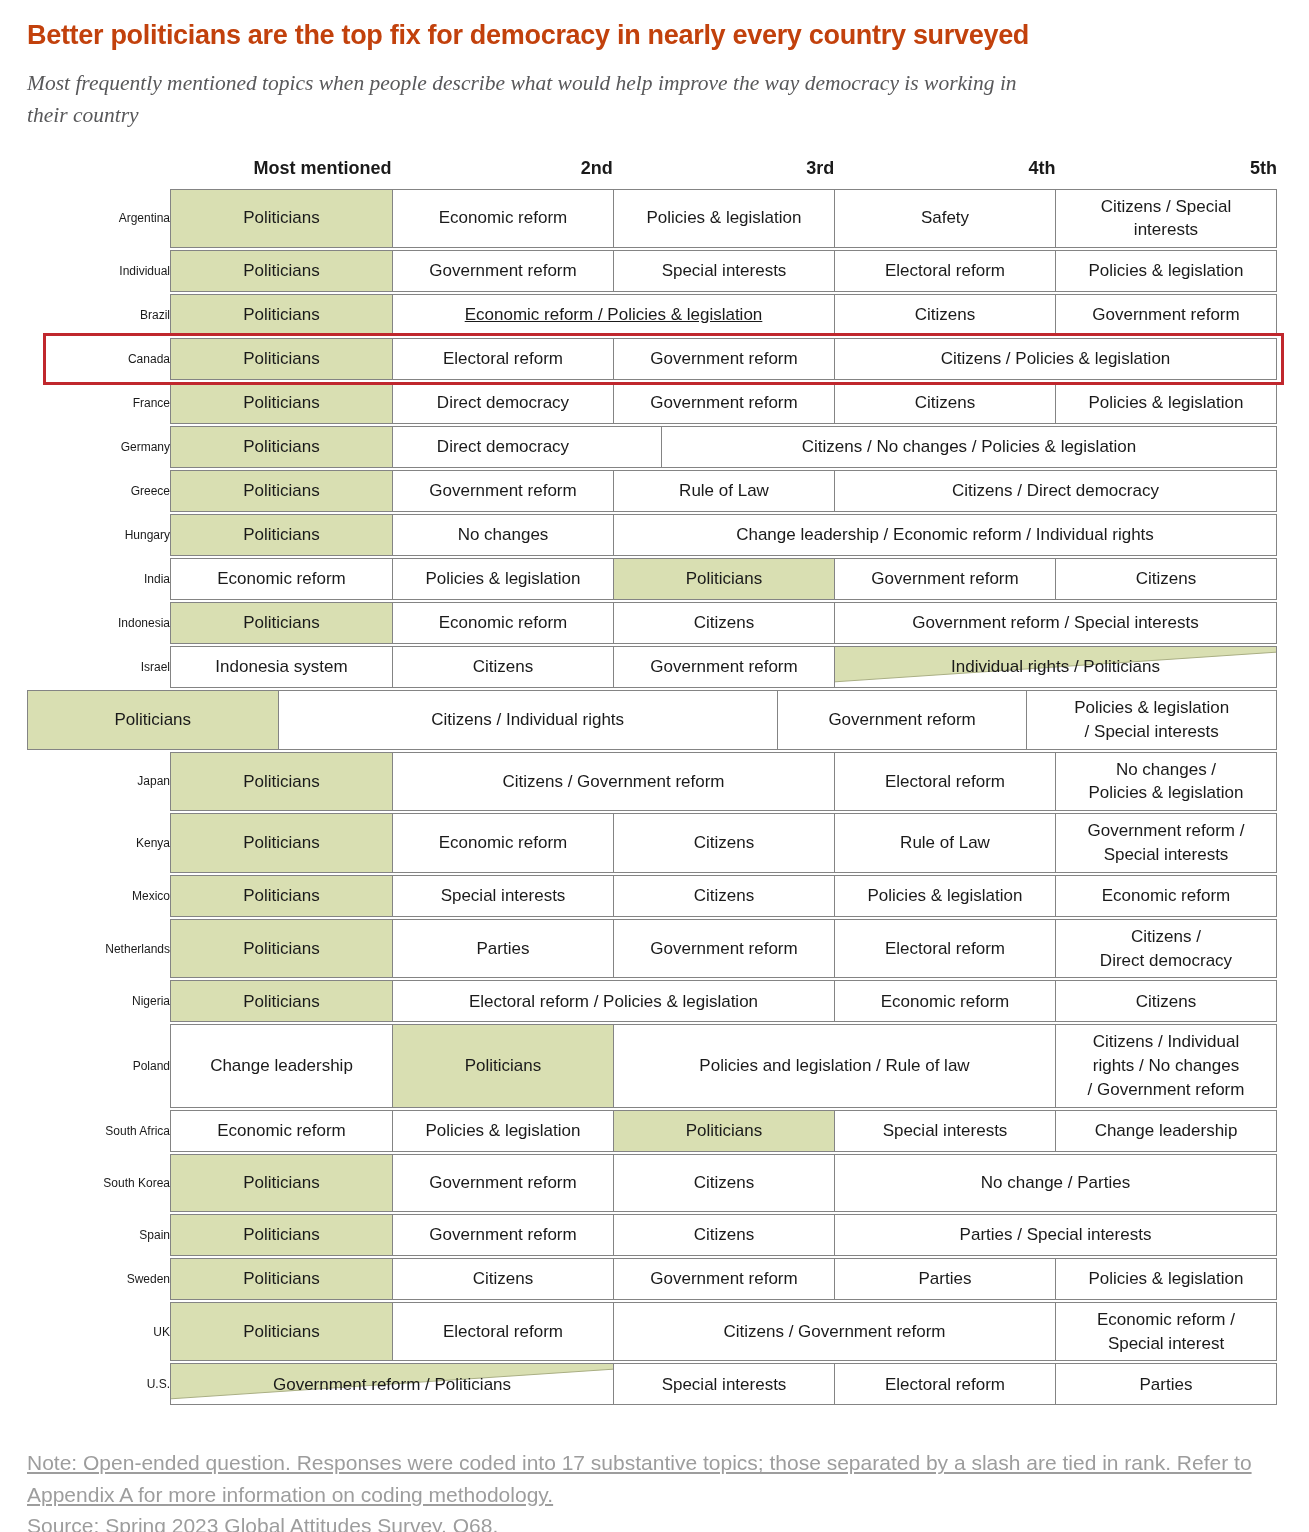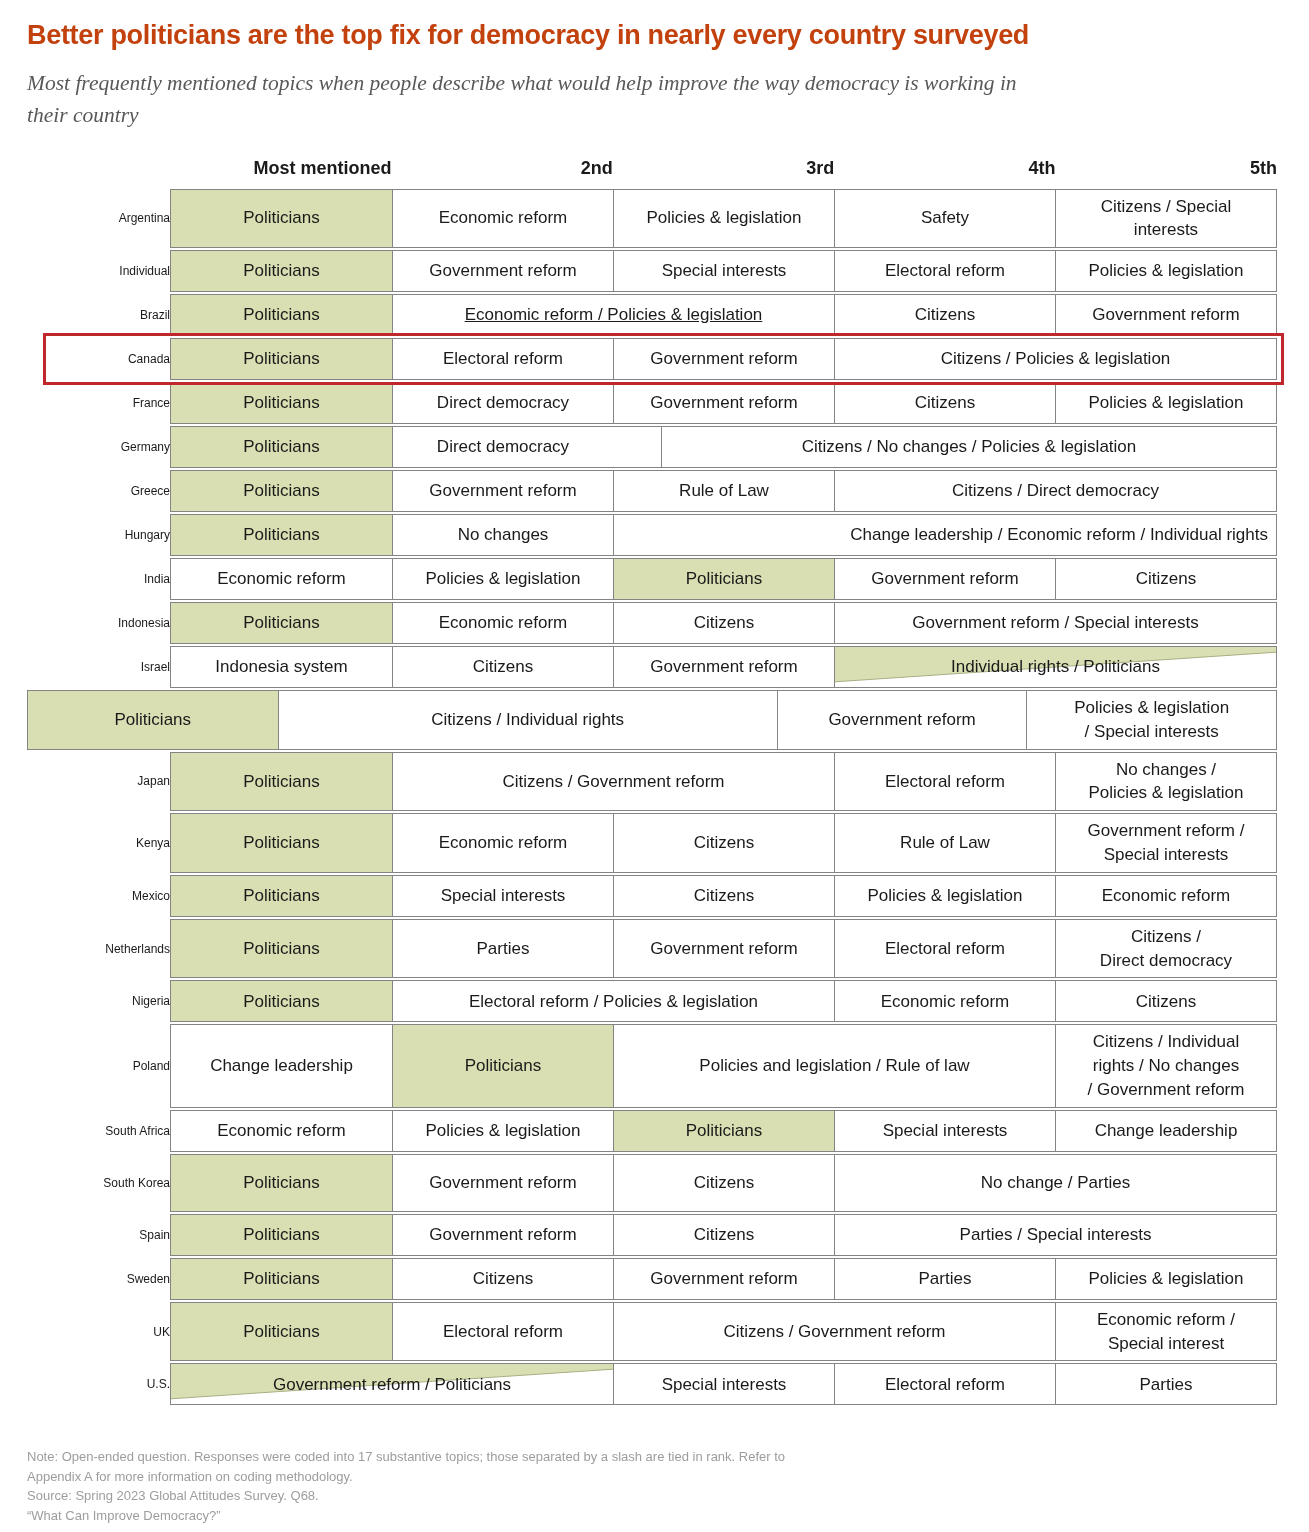--- a/index.html
+++ b/index.html
@@ -54,22 +54,23 @@
   .trow.tall .cell{min-height:56px;}
   .wedge-svg{
     position:absolute;left:0;top:0;width:100%;height:100%;z-index:1;
   }
   .hl-box{
     position:absolute;left:16px;right:-7px;top:-5px;bottom:-5px;
     border:3px solid var(--highlight);pointer-events:none;z-index:5;
   }
   .notes{margin-top:42px;max-width:1260px;}
   .note-line{
-    font-size:13px;line-height:1.5;color:var(--note);
+    font-size:21px;line-height:1.5;color:var(--note);
     white-space:pre-line;
+    text-decoration:underline;
   }
 </style>
 </head>
 <body>
 
 <h1 class="title">Better politicians are the top fix for democracy in nearly every country surveyed</h1>
 <p class="subtitle">Most frequently mentioned topics when people describe what would help improve the way democracy is working in
 their country</p>
 
 <div class="table">
@@ -213,21 +214,21 @@
       </div>
       <div class="trow">
         <div class="country">Hungary</div>
         <div class="cells">
           <div class="cell green">
             <span class="cell-text">Politicians</span>
           </div>
           <div class="cell">
             <span class="cell-text">No changes</span>
           </div>
-          <div class="cell" style="grid-column: span 3; justify-content: flex-end;">
+          <div class="cell" style="grid-column: span 3;">
             <span class="cell-text">Change leadership / Economic reform / Individual rights</span>
           </div>
         </div>
       </div>
       <div class="trow">
         <div class="country">India</div>
         <div class="cells">
           <div class="cell">
             <span class="cell-text">Economic reform</span>
           </div>

